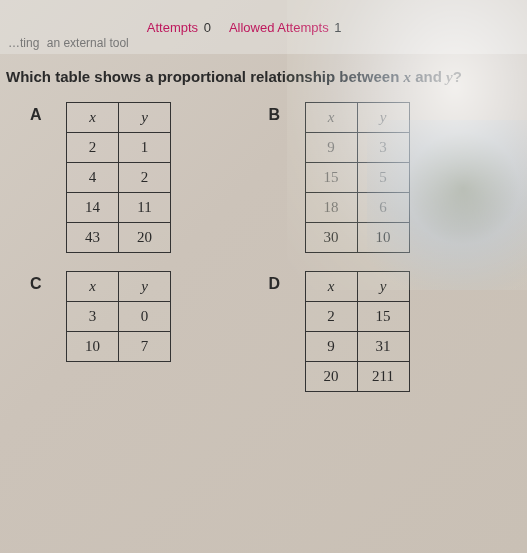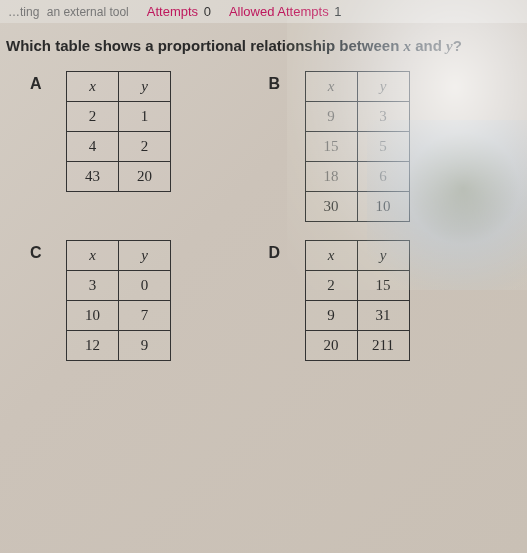--- a/index.html
+++ b/index.html
@@ -15,21 +15,21 @@
     .topbar {
       display: flex;
       align-items: center;
       gap: 18px;
       padding: 4px 8px;
       font-family: Arial, sans-serif;
       font-size: 13px;
       color: #555;
       background: rgba(230,228,224,0.5);
     }
-    .topbar .partial { color: #777; font-size: 12px; }
+    .topbar .partial { color: #777; font-size: 12px; margin-top: 32px; }
     .topbar .label { color: #be185d; }
     .topbar .val { color: #333; margin-left: 2px; }
     .question {
       padding: 14px 6px 10px 6px;
       font-family: Arial, sans-serif;
       font-size: 15px;
       font-weight: bold;
       color: #2a2a2a;
     }
     .question .mathvar { font-style: italic; font-family: Georgia, serif; }
@@ -126,20 +126,24 @@
           </tr>
       <tr>
             <td>2</td>
             <td>1</td>
           </tr>
       <tr>
             <td>4</td>
             <td>2</td>
           </tr>
       <tr>
+            <td>14</td>
+            <td>11</td>
+          </tr>
+      <tr>
             <td>43</td>
             <td>20</td>
           </tr>
     </tbody>
       </table>
   </div>
 
   <div class="cell">
     <div class="choice-label">B</div>
     <table class="data faded">
@@ -177,24 +181,20 @@
             <th>y</th>
           </tr>
       <tr>
             <td>3</td>
             <td>0</td>
           </tr>
       <tr>
             <td>10</td>
             <td>7</td>
           </tr>
-      <tr>
-            <td>12</td>
-            <td>9</td>
-          </tr>
     </tbody>
       </table>
   </div>
 
   <div class="cell">
     <div class="choice-label">D</div>
     <table class="data">
       <tbody>
           <tr>
             <th>x</th>

